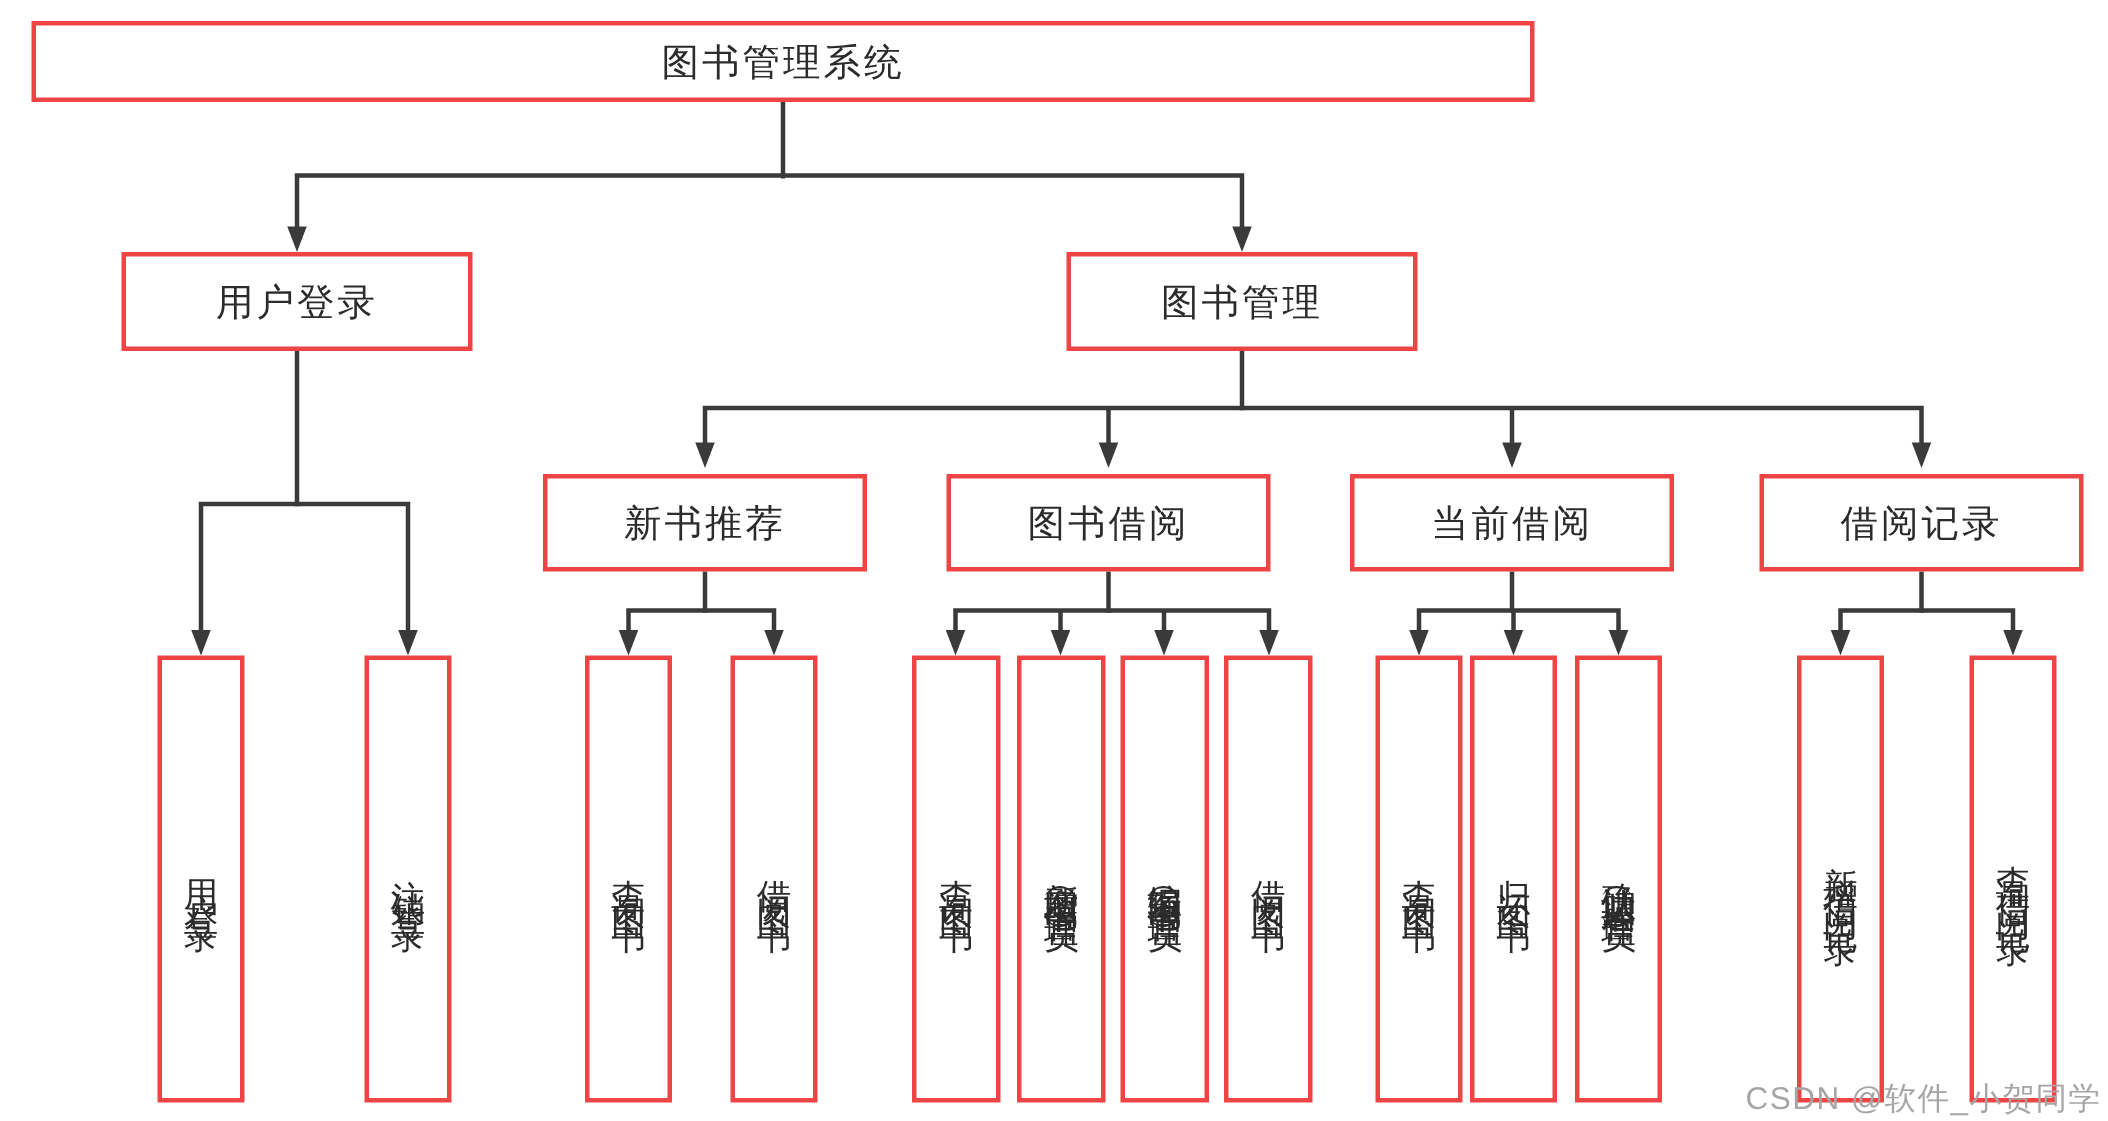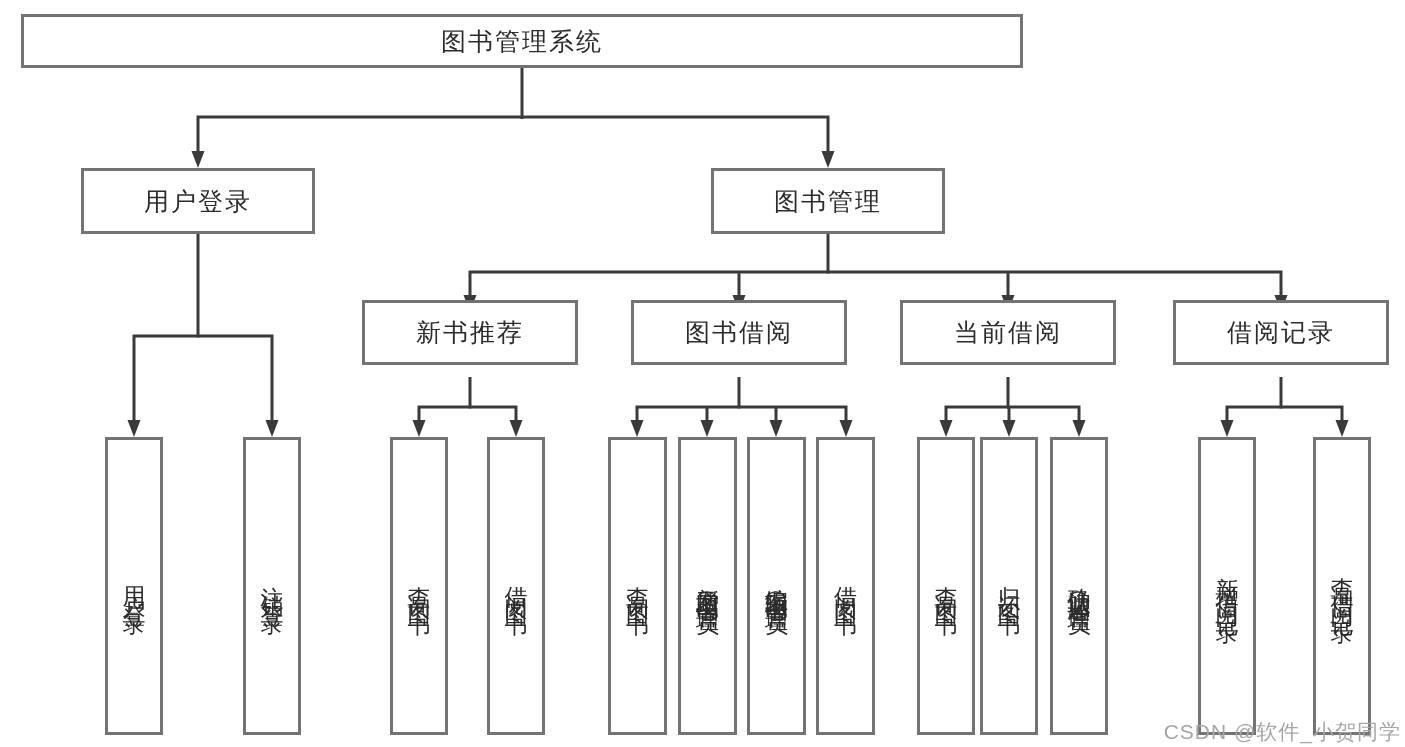--- a/index.html
+++ b/index.html
@@ -8,30 +8,30 @@
     width:1405px;height:747px;
     background:#ffffff;
     font-family:"Liberation Sans","DejaVu Sans",sans-serif;
     color:#2b2b2b;
     overflow:hidden;
   }
   svg.connectors{position:absolute;left:0;top:0;width:1405px;height:747px;}
   .node{
     position:absolute;
     box-sizing:border-box;
-    border:3px solid #737373;
+    border:3px solid #ef4444;
     background:#ffffff;
     display:flex;align-items:center;justify-content:center;
     text-align:center;
   }
   
   .h{font-size:25px;letter-spacing:2px;}
   .root{left:21px;top:14px;width:1002px;height:54px;}
   .lvl2{top:168px;width:234px;height:66px;}
-  .lvl3{top:300px;width:216px;height:65px;}
+  .lvl3{top:316px;width:216px;height:65px;}
   
   .v{
     top:437px;height:298px;width:58px;
     writing-mode:vertical-rl;
     text-orientation:mixed;
     font-size:23px;
     letter-spacing:9px;
     line-height:1;
   }
   .v.dense{letter-spacing:3.5px;}

